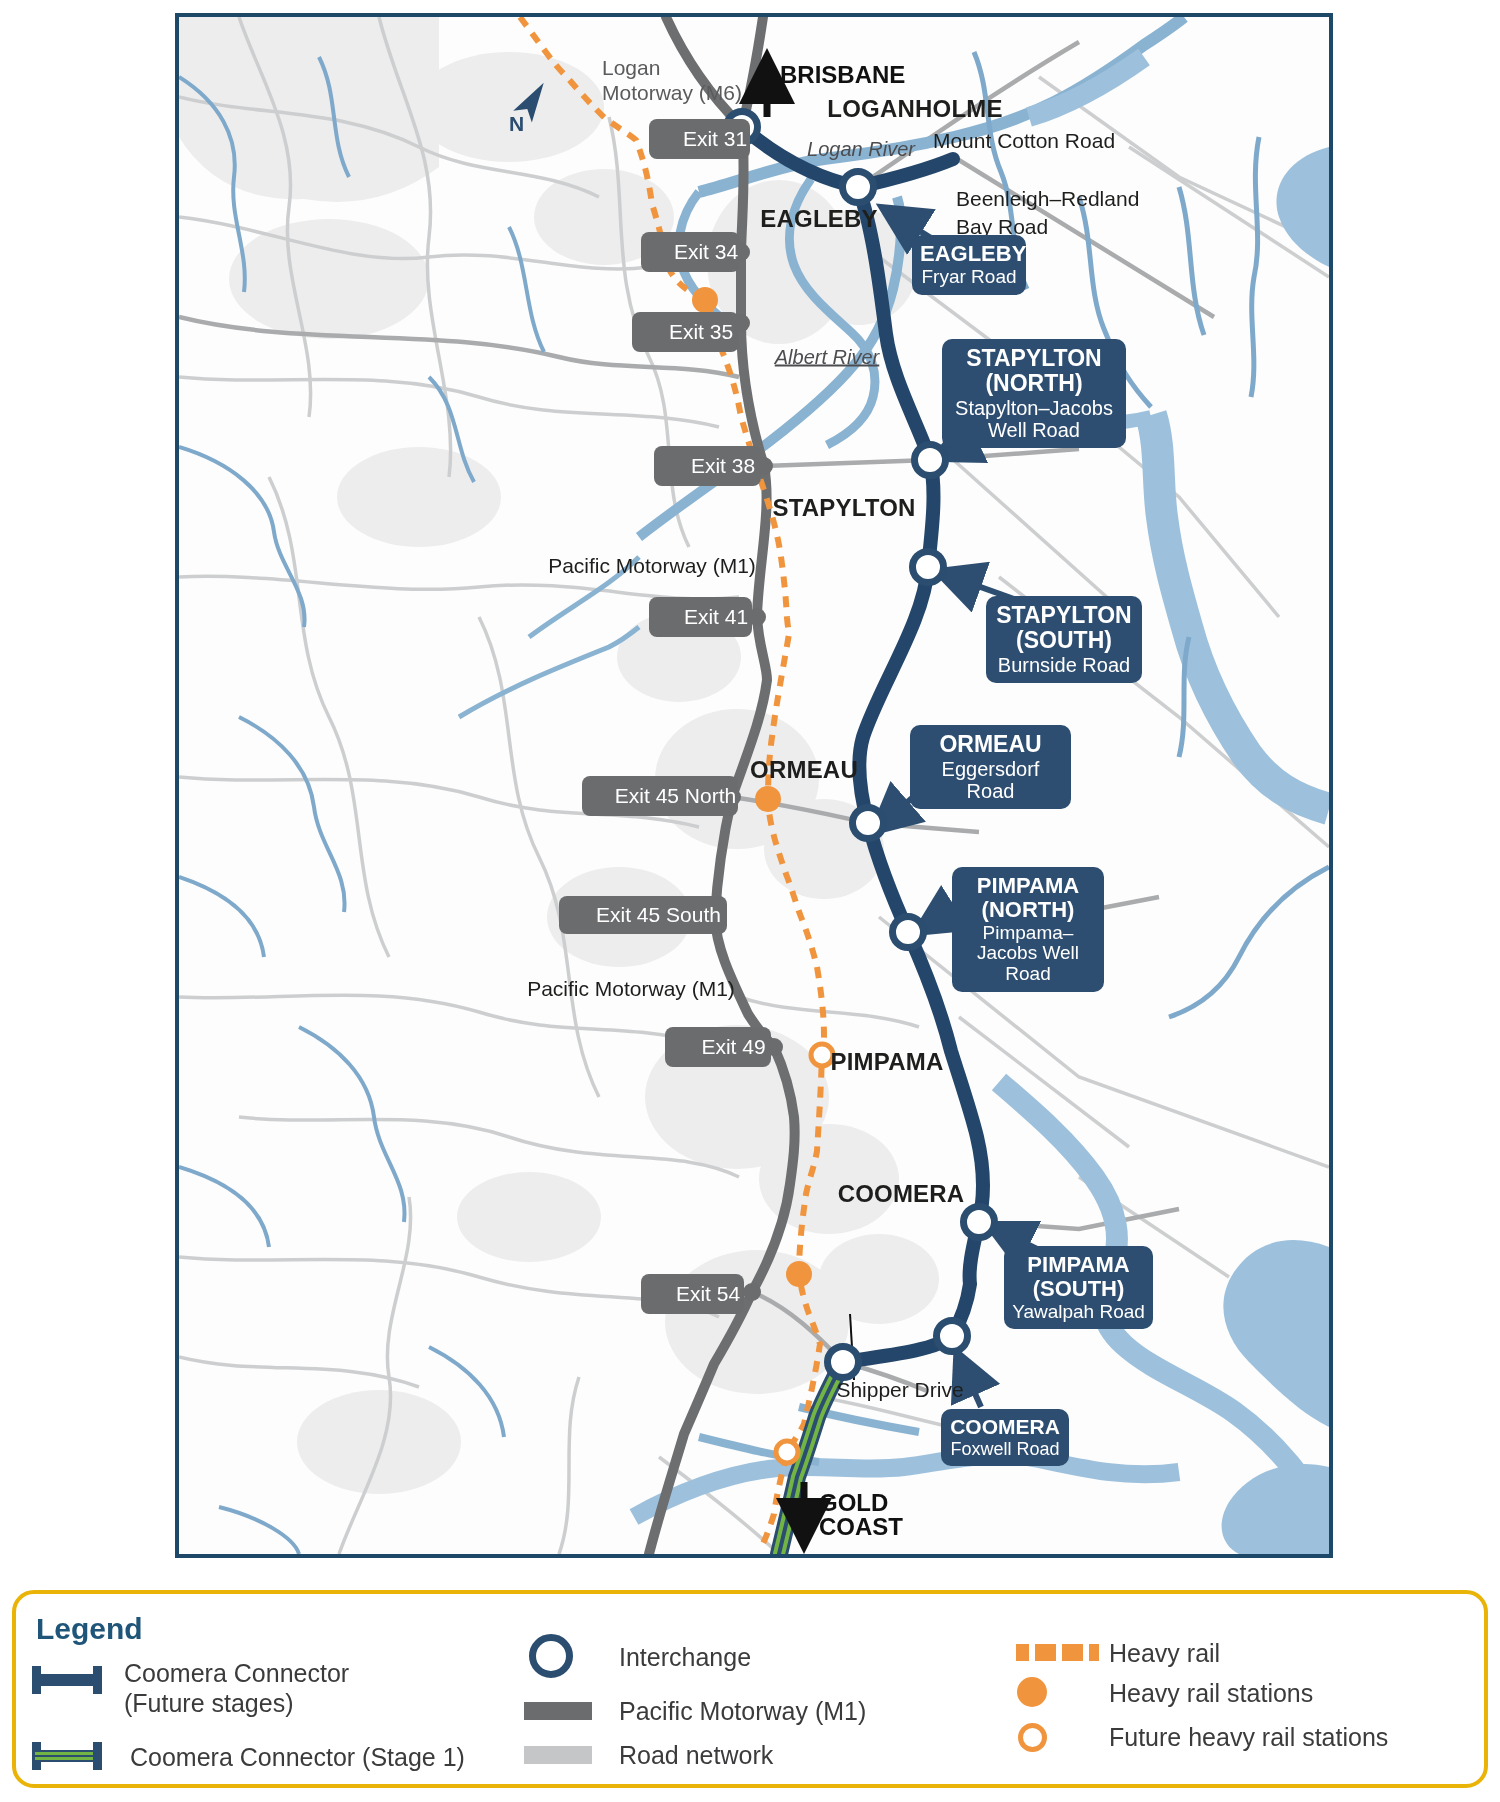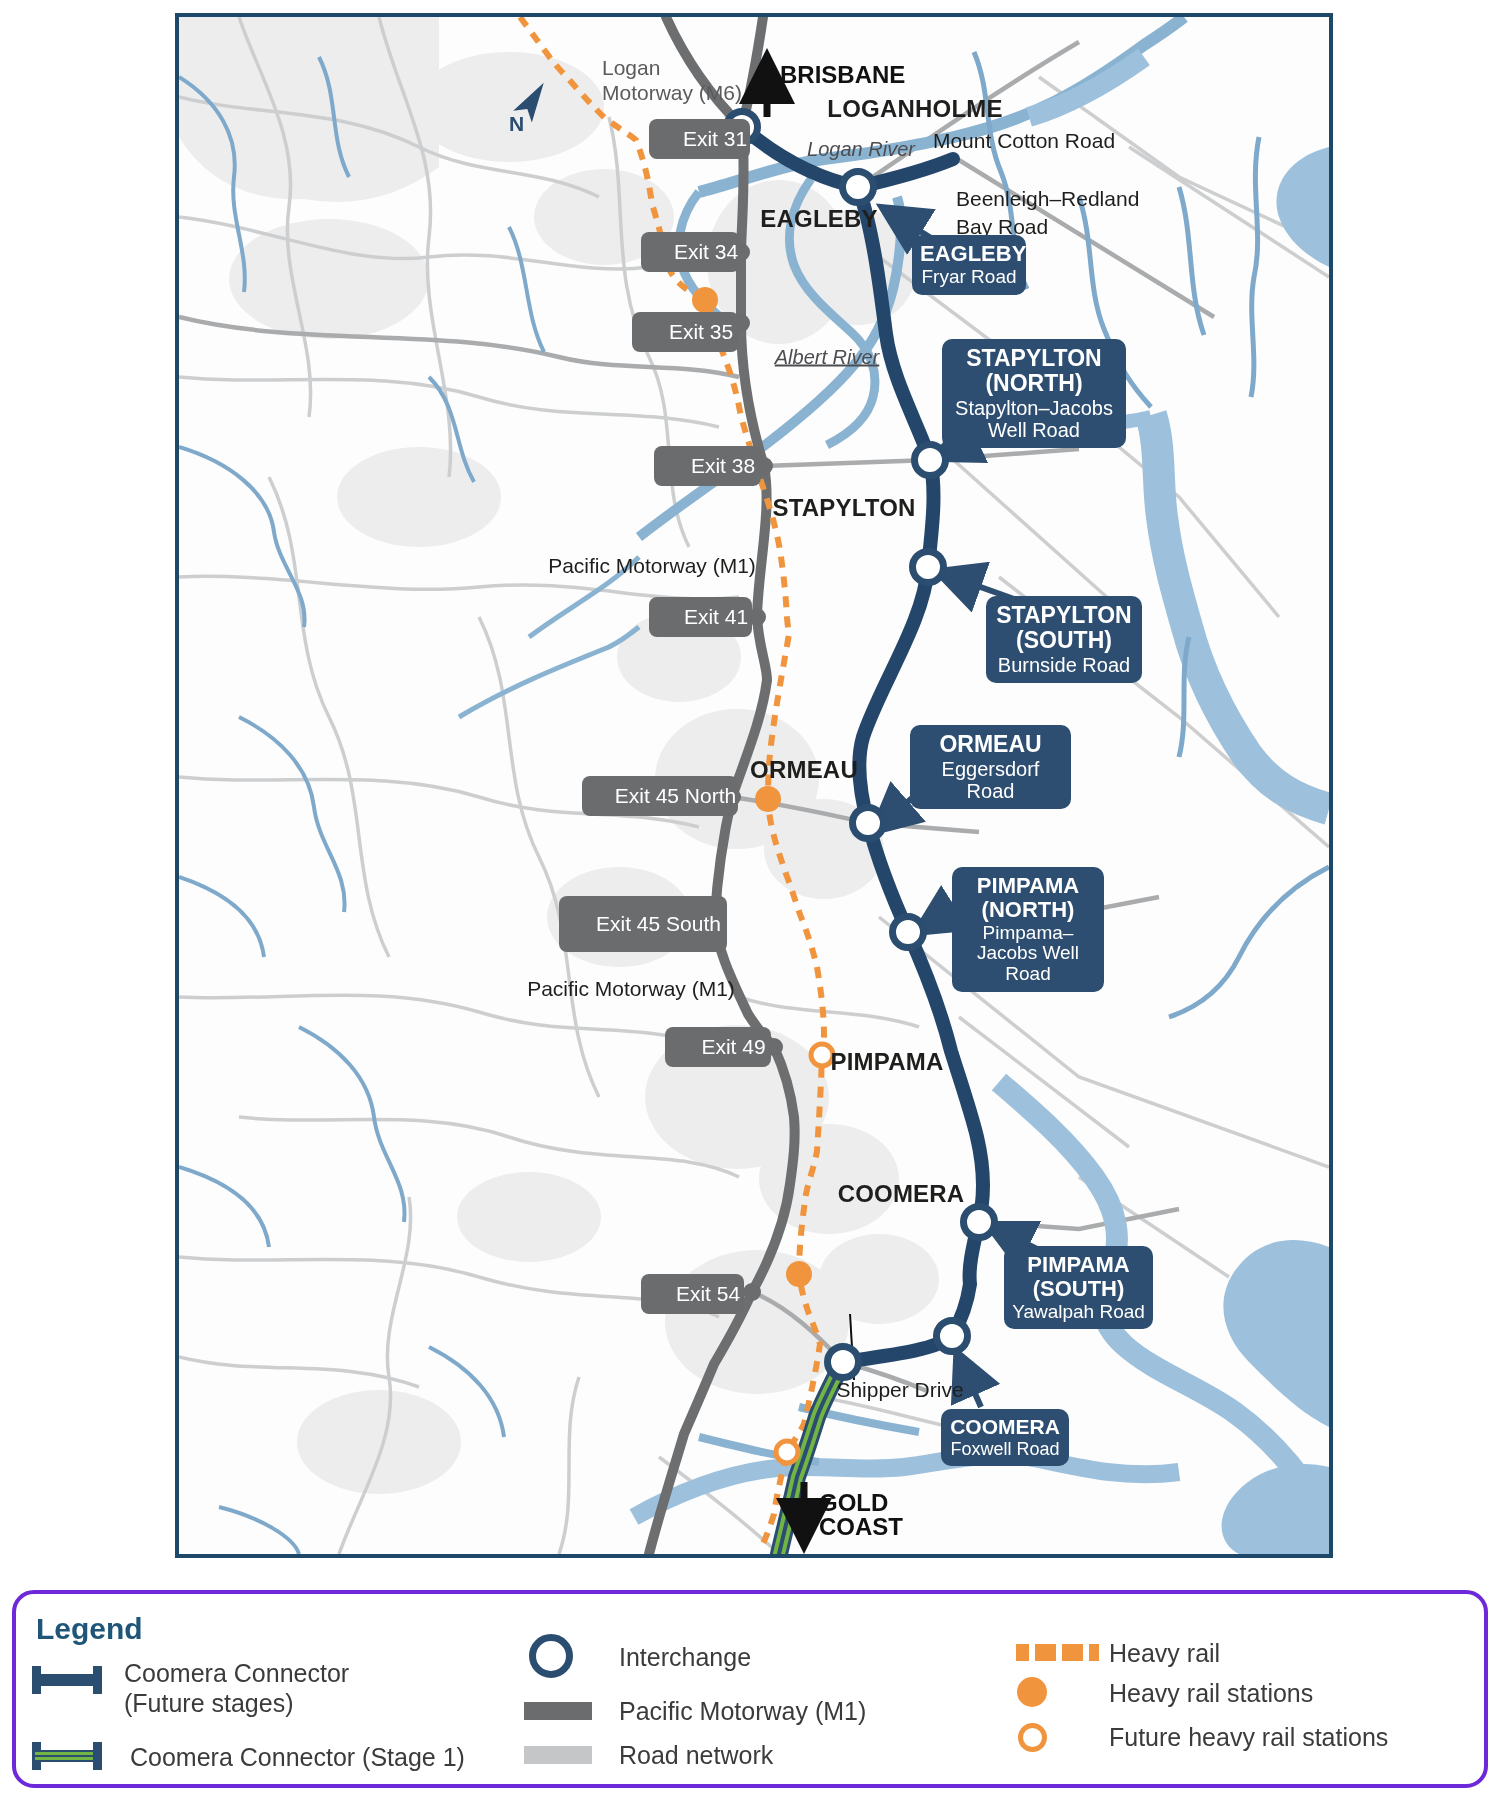--- a/index.html
+++ b/index.html
@@ -32,21 +32,21 @@
                transform:translate(-50%,-50%);z-index:2;}
   .futurestation{position:absolute;width:17px;height:17px;border-radius:50%;background:#ffffff;
                border:5px solid #f0953e;transform:translate(-50%,-50%);z-index:2;}
   
   .callout{position:absolute;background:#2d4e71;color:#ffffff;border-radius:10px;text-align:center;
            padding:7px 8px;box-sizing:border-box;z-index:3;}
   .callout .ttl{font-weight:bold;font-size:23px;line-height:1.08;}
   .callout .sub{font-size:20px;line-height:1.1;margin-top:1px;}
   
   .legend{position:absolute;left:12px;top:1590px;width:1476px;height:198px;background:#ffffff;
-          border:4px solid #6d28d9;border-radius:22px;box-sizing:border-box;z-index:4;}
+          border:4px solid #eab308;border-radius:22px;box-sizing:border-box;z-index:4;}
   .legend-title{position:absolute;left:20px;top:18px;color:#1e5578;font-weight:bold;font-size:30px;}
   .leg-text{position:absolute;color:#3b3b3d;font-size:25px;line-height:30px;}
   .sym-road{position:absolute;width:70px;height:28px;}
   .sym-road .bar{position:absolute;left:0;right:0;top:8px;height:12px;background:#2b4d70;}
   .sym-road .cap{position:absolute;top:0;width:9px;height:28px;background:#2b4d70;}
   .sym-road .capL{left:0;} .sym-road .capR{right:0;}
   .sym-road .g1{position:absolute;left:3px;right:3px;top:10px;height:3px;background:#72b544;}
   .sym-road .g2{position:absolute;left:3px;right:3px;top:15px;height:3px;background:#72b544;}
   .leg-circle{position:absolute;width:30px;height:30px;border-radius:50%;border:7px solid #2b4d70;background:#fff;}
   .leg-bar{position:absolute;width:68px;height:18px;}
@@ -256,21 +256,21 @@
       </div>
     <div class="exitbox" style="left:475px;top:429px;width:76px;height:40px;">
         <span>Exit 38</span>
       </div>
     <div class="exitbox" style="left:470px;top:580px;width:72px;height:40px;">
         <span>Exit 41</span>
       </div>
     <div class="exitbox" style="left:403px;top:759px;width:125px;height:40px;">
         <span>Exit 45 North</span>
       </div>
-    <div class="exitbox" style="left:380px;top:879px;width:137px;height:56px;">
+    <div class="exitbox" style="left:380px;top:879px;width:137px;height:38px;">
         <span>Exit 45 South</span>
       </div>
     <div class="exitbox" style="left:486px;top:1010px;width:75px;height:40px;">
         <span>Exit 49</span>
       </div>
     <div class="exitbox" style="left:462px;top:1257px;width:72px;height:40px;">
         <span>Exit 54</span>
       </div>
 
     <div class="callout" style="left:733px;top:218px;width:114px;">

